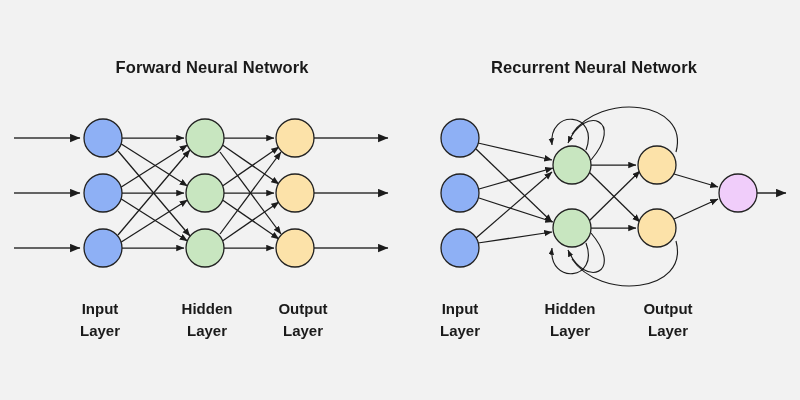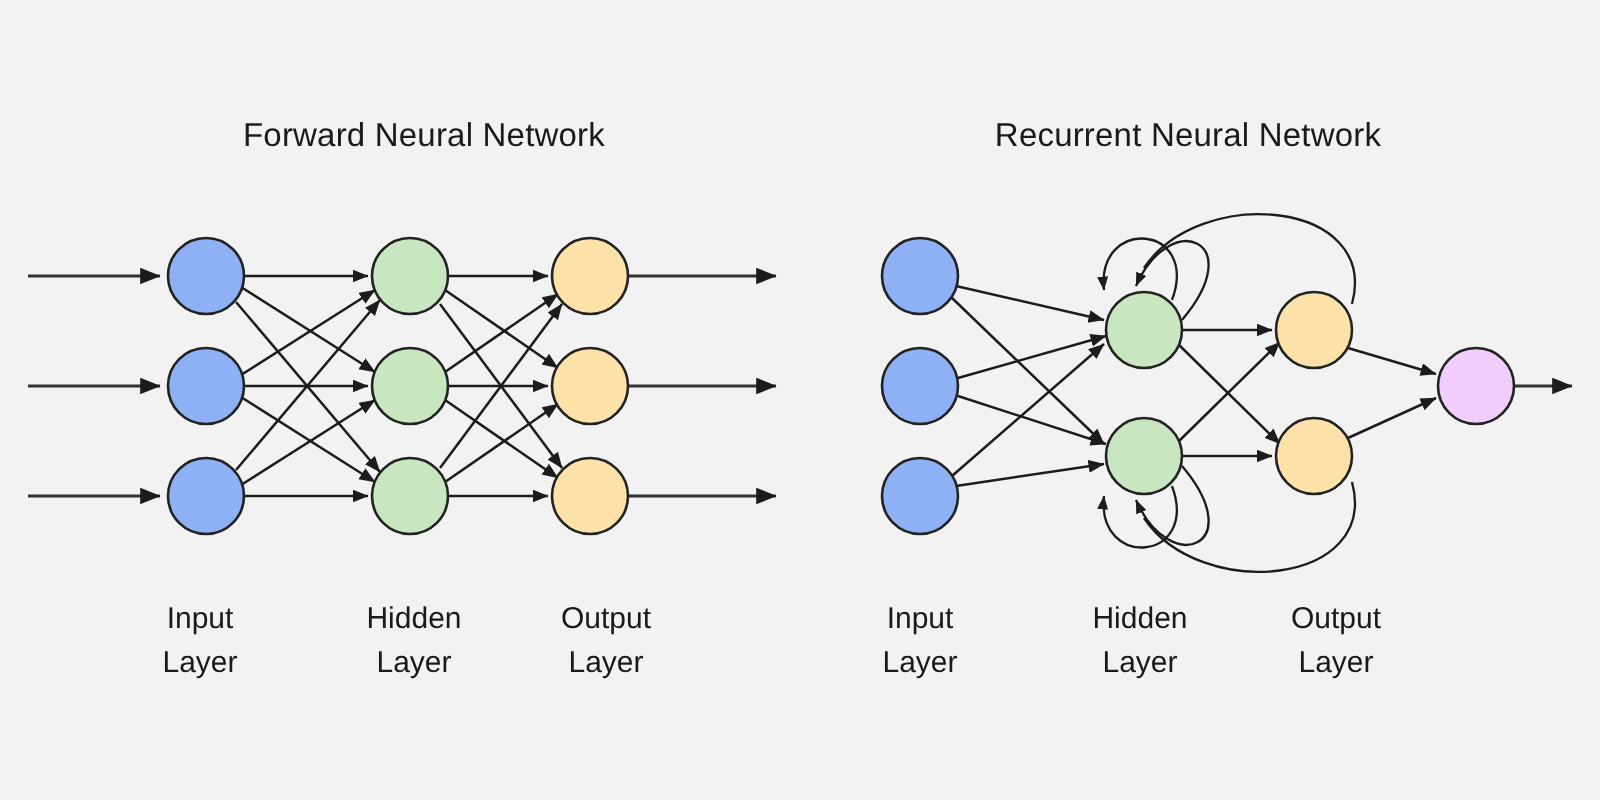--- a/index.html
+++ b/index.html
@@ -10,20 +10,21 @@
     width: 800px;
     height: 400px;
     background: #f2f2f2;
     font-family: "Liberation Sans", sans-serif;
     overflow: hidden;
   }
   #stage {
     position: relative;
     width: 800px;
     height: 400px;
+    font-weight: bold;
   }
   svg.diagram {
     position: absolute;
     top: 0;
     left: 0;
     width: 800px;
     height: 400px;
     display: block;
   }
   .net-title {

